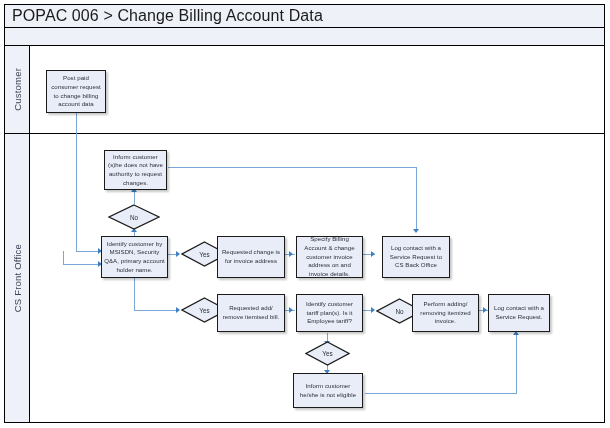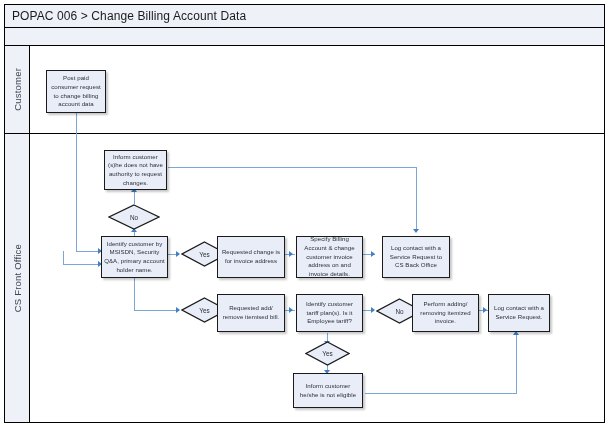--- a/index.html
+++ b/index.html
@@ -36,21 +36,21 @@
     width: 599px;
     height: 23px;
     background: #eef1f8;
     border-bottom: 1px solid #000000;
     box-sizing: border-box;
     display: flex;
     align-items: center;
     padding-left: 7px;
   }
   .title-bar .title-text {
-    font-size: 12px;
+    font-size: 16px;
     color: #1b1b1b;
     letter-spacing: 0.1px;
   }
   
   .sub-band {
     position: absolute;
     left: 5px;
     top: 28px;
     width: 599px;
     height: 18px;

